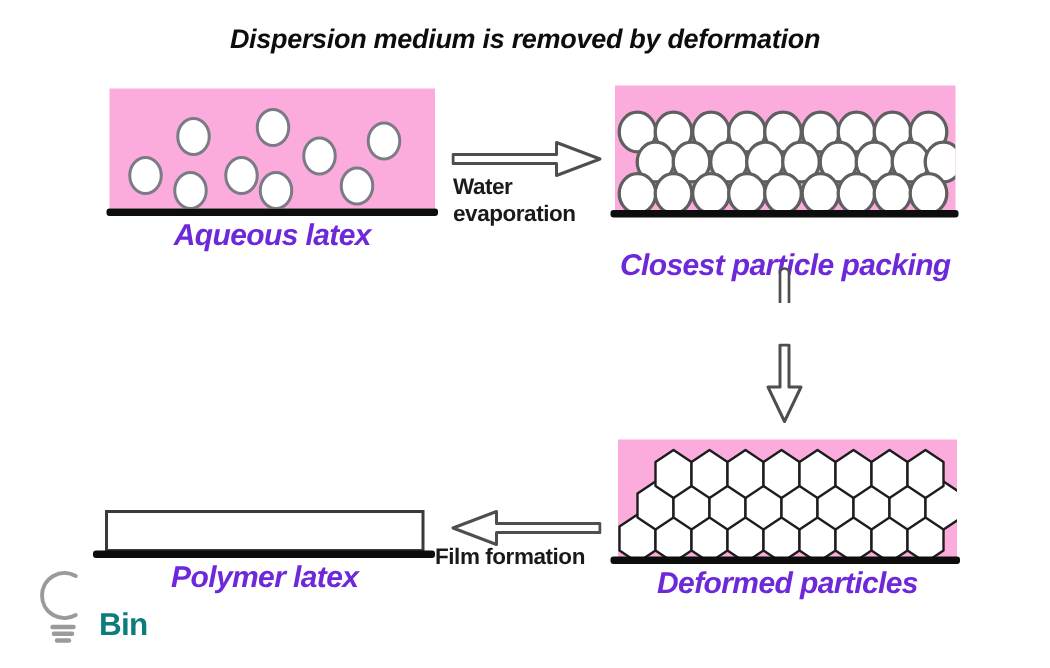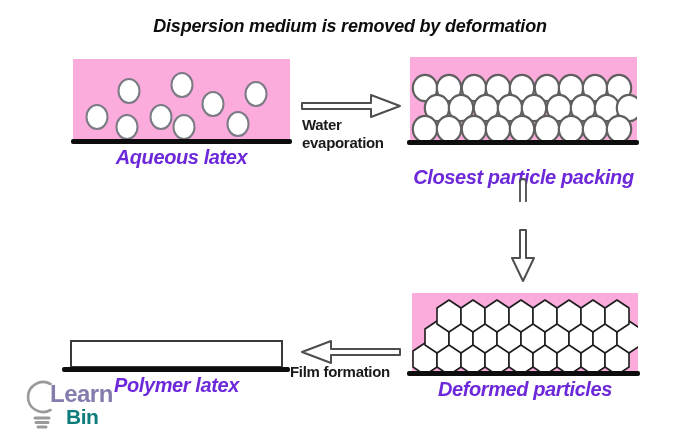--- a/index.html
+++ b/index.html
@@ -145,17 +145,16 @@
   <div class="baseline" style="left:62px;top:367px;width:228px;height:5px;"></div>
   <div class="stage-label" style="left:70px;top:374px;width:213px;">Polymer latex</div>
 
   <div class="logo">
     <svg width="40" height="62" style="position:absolute;left:0;top:2px;">
       <path d="M26.5,6 A15,15 0 1 0 26.5,32" fill="none" stroke="var(--bulb-gray,#9a9a9a)" stroke-width="2.6" stroke-linecap="round"></path>
       <line x1="11" y1="40" x2="25" y2="40" stroke="var(--bulb-gray,#9a9a9a)" stroke-width="3" stroke-linecap="round"></line>
       <line x1="12" y1="44.5" x2="24" y2="44.5" stroke="var(--bulb-gray,#9a9a9a)" stroke-width="3" stroke-linecap="round"></line>
       <line x1="14" y1="49" x2="22" y2="49" stroke="var(--bulb-gray,#9a9a9a)" stroke-width="3" stroke-linecap="round"></line>
     </svg>
-    <div class="logo-learn">Learn</div>
     <div class="logo-bin">Bin</div>
   </div>
 
 </div>
 
 </body></html>

